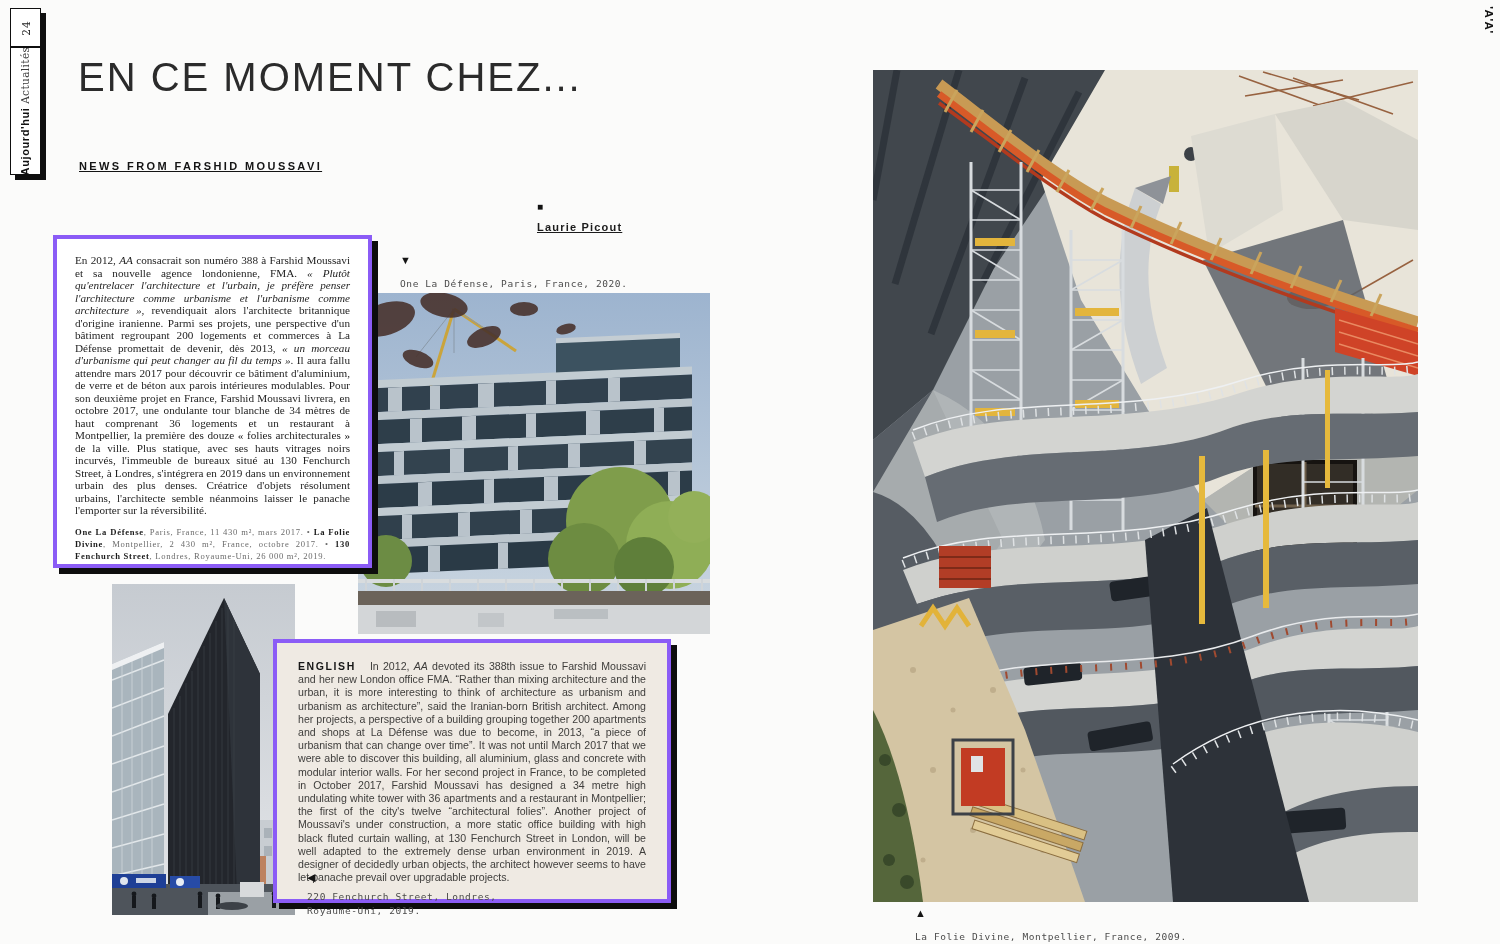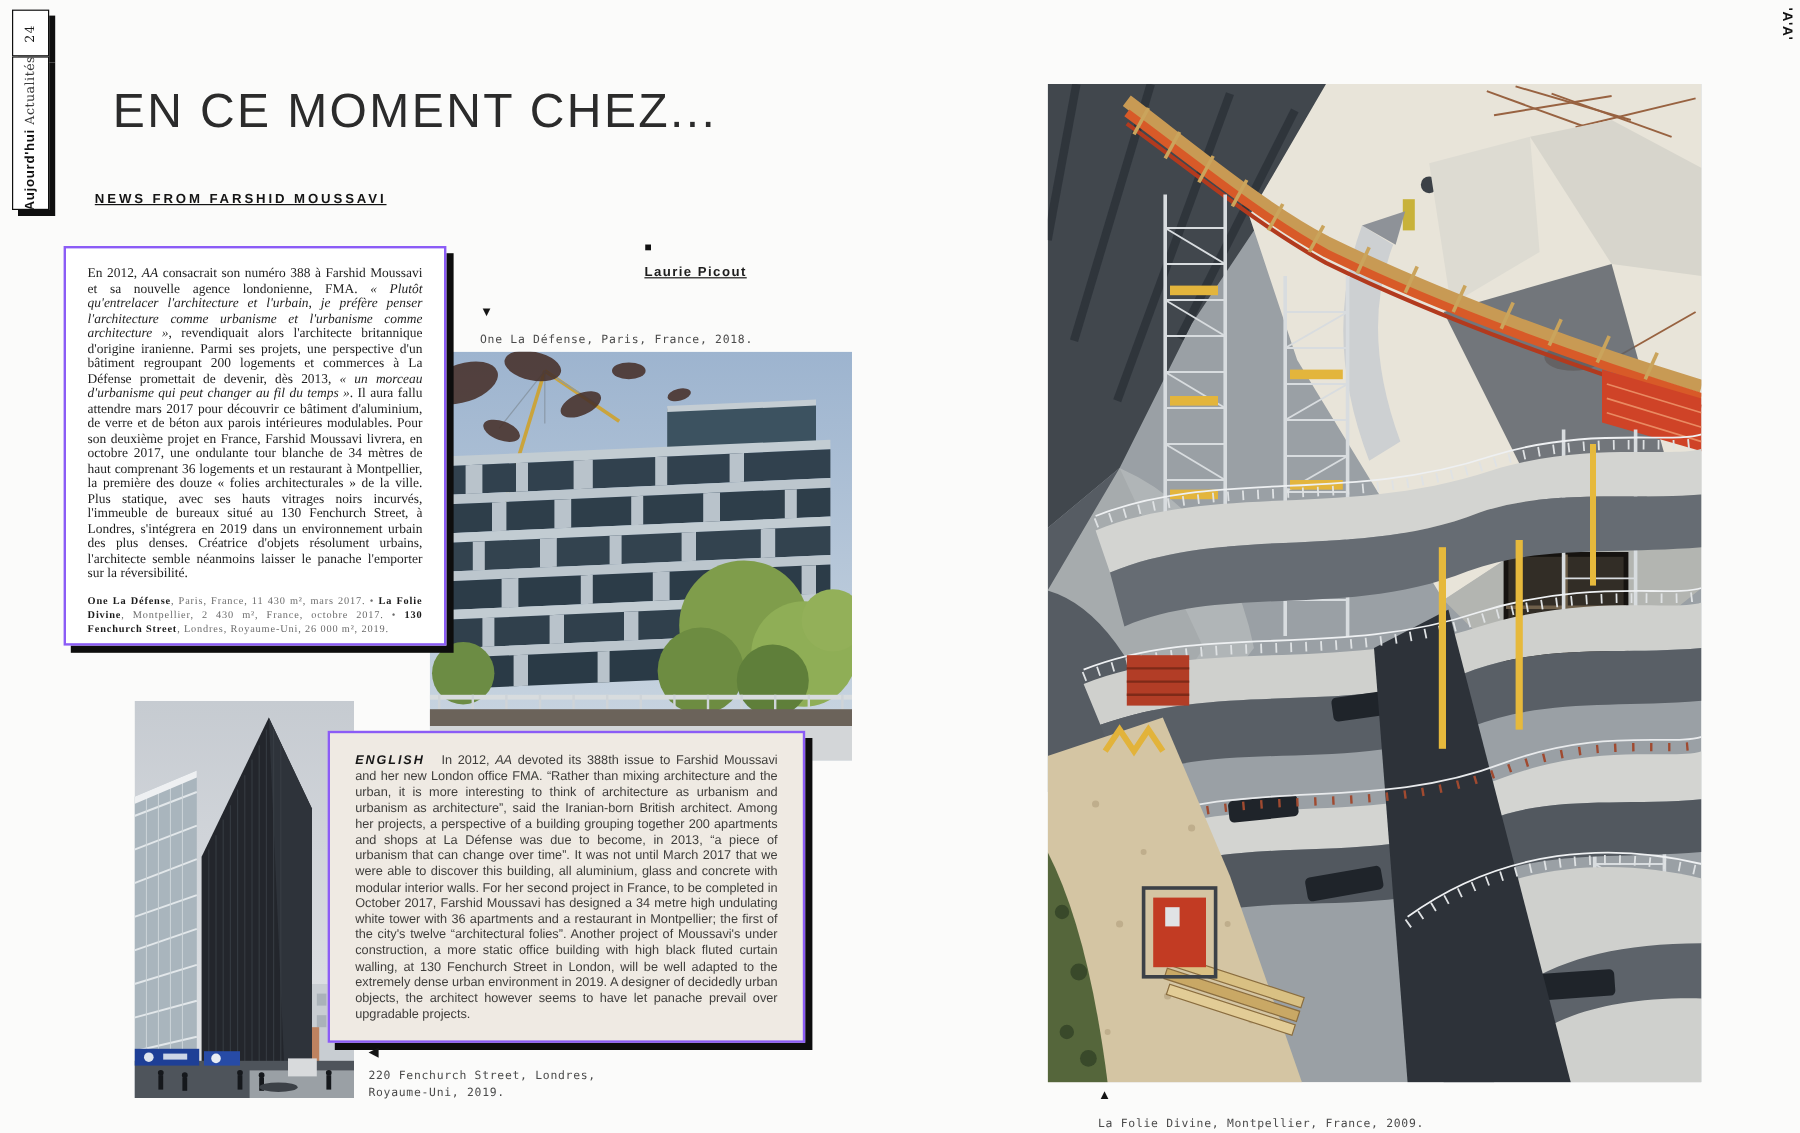--- a/index.html
+++ b/index.html
@@ -30,21 +30,21 @@
   
   #aa-logo{right:2px;top:14px;width:18px;height:50px;display:flex;align-items:flex-start;justify-content:center;}
   #aa-logo .rot{transform:rotate(90deg);font-weight:bold;font-size:11.5px;letter-spacing:.5px;color:#111;white-space:nowrap;}
 
   
   #title{left:78px;top:56px;font-size:40px;line-height:43px;font-weight:300;letter-spacing:2px;color:#2b2b2b;}
   #subtitle{left:79px;top:160px;font-size:11px;font-weight:bold;letter-spacing:2.4px;color:#141414;text-decoration:underline;}
 
   
   .txt-box{
-    position:absolute;border:2px solid #8b5cf6;box-shadow:6px 6px 0 #0d0d0d;
+    position:absolute;border:4px solid #8b5cf6;box-shadow:6px 6px 0 #0d0d0d;margin-top:30px;
   }
   #french-box{
     left:53px;top:205px;width:319px;height:333px;background:#ffffff;
     padding:15px 18px;z-index:5;overflow:hidden;
   }
   #french-box .para{
     font-family:"Liberation Serif",serif;font-size:11.2px;line-height:12.5px;
     text-align:justify;color:#1d1d1d;margin:0 0 9px 0;
   }
   #french-box .para .it{font-style:italic;}
@@ -55,21 +55,21 @@
   .credits .bd{font-weight:bold;color:#1a1a1a;}
 
   #english-box{
     left:273px;top:609px;width:398px;background:#efeae3;
     padding:17px 21px 15px 21px;z-index:6;
   }
   #english-box .para{
     font-size:10.6px;line-height:13.2px;text-align:justify;color:#3e3d3b;margin:0;
   }
   #english-box .para .it{font-style:italic;}
-  .eng-label{font-weight:bold;font-size:10.5px;letter-spacing:1.6px;color:#161616;margin-right:14px;font-style:italic;}
+  .eng-label{font-weight:bold;font-size:10.5px;letter-spacing:1.6px;color:#161616;margin-right:14px;}
 
   
   #byline{left:537px;top:202px;z-index:4;}
   #byline .sq{display:block;font-size:10px;color:#111;line-height:10px;margin:0 0 5px 0;}
   #byline .name{font-weight:bold;font-size:11px;letter-spacing:1.2px;color:#1c1c1c;text-decoration:underline;}
   .caption{font-family:"DejaVu Sans Mono",monospace;font-size:9.5px;line-height:14px;letter-spacing:.6px;color:#4b4b4b;}
   .tri{color:#141414;font-size:11px;line-height:11px;display:block;margin-bottom:7px;}
   #cap-defense{left:400px;top:255px;z-index:4;}
   #cap-fenchurch{left:307px;top:872px;z-index:7;}
   #cap-folie{left:915px;top:908px;}
@@ -89,21 +89,21 @@
 </div>
 <div class="side-box" id="side-sec" data-name="section-tab">
   <span class="rot" data-name="section-label"><span class="bd">Aujourd'hui </span><span class="serif">Actualités</span></span>
 </div>
 
 <div class="abs" id="aa-logo" data-name="magazine-logo">
   <span class="rot">'A'A'</span>
 </div>
 
 <header>
-  <h1 class="abs" id="title" style="margin:16px;font-weight:300;" data-name="page-title">
+  <h1 class="abs" id="title" style="margin:0;font-weight:300;" data-name="page-title">
     <span style="display:block" data-name="title-line-1">EN CE MOMENT CHEZ...</span>
   </h1>
   <div class="abs" id="subtitle" data-name="page-subtitle">NEWS FROM FARSHID MOUSSAVI</div>
 </header>
 
 <figure class="photo" id="photo-defense" style="margin:0" data-name="photo-one-la-defense">
 <svg viewBox="0 0 352 341" preserveAspectRatio="none" data-name="one-la-defense-illustration">
   <defs>
     <linearGradient id="sky1" x1="0" y1="0" x2="0" y2="1">
       <stop offset="0" stop-color="#9db4cf"></stop>
@@ -485,21 +485,21 @@
 
 </section>
 
 <div class="abs" id="byline" data-name="byline">
   <span class="sq" data-name="byline-square-icon">■</span>
   <span class="name" data-name="byline-author">Laurie Picout</span>
 </div>
 
 <div class="abs" id="cap-defense" data-name="caption-one-la-defense">
   <span class="tri" data-name="triangle-down-icon">▼</span>
-  <span class="caption" data-name="caption-text">One La Défense, Paris, France, 2018.</span>
+  <span class="caption" data-name="caption-text">One La Défense, Paris, France, 2020.</span>
 </div>
 
 <section class="txt-box" id="english-box" data-name="english-translation-box">
   <p class="para" data-name="english-text"><span class="eng-label" data-name="english-label">ENGLISH</span><span><span>In 2012, </span><span class="it">AA</span><span> devoted its 388th issue to Farshid Moussavi and her new London office FMA. “Rather than mixing architecture and the urban, it is more interesting to think of architecture as urbanism and urbanism as architecture”, said the Iranian-born British architect. Among her projects, a perspective of a building grouping together 200 apartments and shops at La Défense was due to become, in 2013, “a piece of urbanism that can change over time”. It was not until March 2017 that we were able to discover this building, all aluminium, glass and concrete with modular interior walls. For her second project in France, to be completed in October 2017, Farshid Moussavi has designed a 34 metre high undulating white tower with 36 apartments and a restaurant in Montpellier; the first of the city's twelve “architectural folies”. Another project of Moussavi's under construction, a more static office building with high black fluted curtain walling, at 130 Fenchurch Street in London, will be well adapted to the extremely dense urban environment in 2019. A designer of decidedly urban objects, the architect however seems to have let panache prevail over upgradable projects.</span></span></p>
 </section>
 
 <div class="abs" id="cap-fenchurch" data-name="caption-130-fenchurch">
   <span class="tri" data-name="triangle-left-icon">◀</span>
   <span class="caption" style="display:block" data-name="caption-text-line1">220 Fenchurch Street, Londres,</span>
   <span class="caption" style="display:block" data-name="caption-text-line2">Royaume-Uni, 2019.</span>

